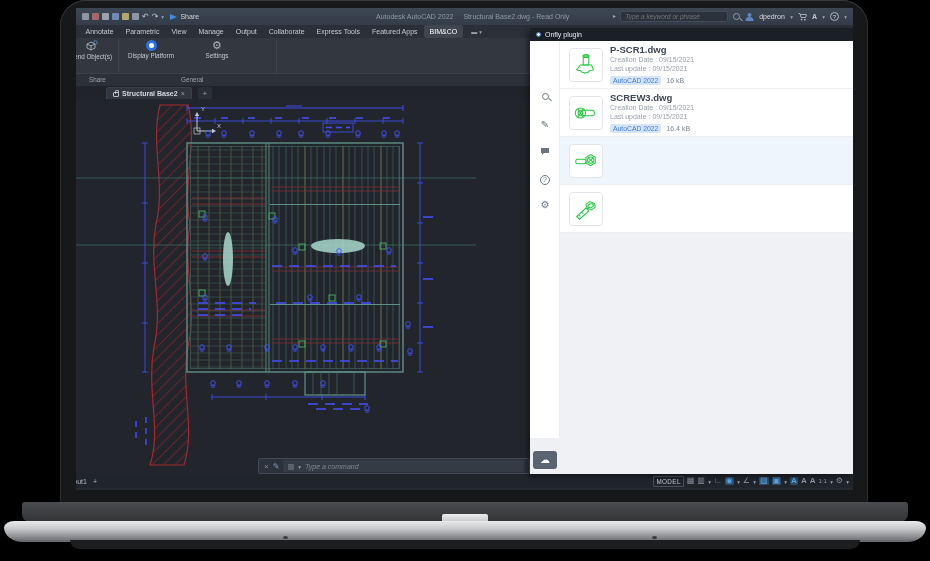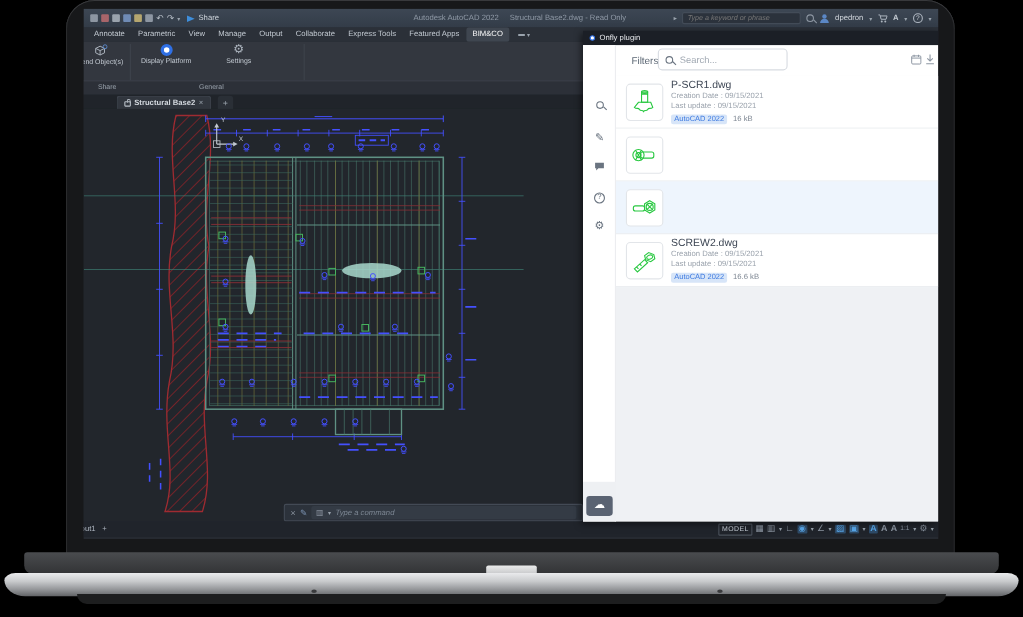--- a/index.html
+++ b/index.html
@@ -89,21 +89,21 @@
            display:flex;align-items:center;gap:4px;padding:0 6px;background:#fff;}
   .psearch input{border:none;outline:none;width:80px;font-size:8.5px;color:#6a7480;}
   .psearch input::placeholder{color:#a0a8b2;}
   .tool-ic{position:absolute;top:8px;color:#8d96a2;}
   .plist{flex:1;overflow:hidden;background:#eff1f4;}
   .frow{position:relative;height:48px;background:#fff;border-bottom:1px solid #eceef1;display:flex;align-items:center;}
   .frow.sel{background:#eef5fd;}
   .thumb{width:34px;height:34px;border:1px solid #e2e5e9;border-radius:4px;margin-left:9px;background:#fff;
          display:flex;align-items:center;justify-content:center;flex:none;}
   .fmeta{margin-left:7px;min-width:0;}
-  .fname{font-size:9.5px;color:#3d4654;margin-bottom:1px;}
+  .fname{font-size:9.5px;color:#3d4654;margin-bottom:1px;font-weight:bold;}
   .fsub{font-size:7px;color:#9aa2ac;line-height:1.25;}
   .brow{display:flex;align-items:center;gap:5px;margin-top:2px;}
   .badge{font-size:6.8px;color:#3f7be0;background:#d7e5f8;border-radius:2px;padding:1px 3px;}
   .fsize{font-size:7px;color:#7d8692;}
   .mag{width:7px;height:7px;border:1.3px solid #8d96a2;border-radius:50%;position:relative;flex:none;}
   .mag:after{content:"";position:absolute;left:5px;top:5px;width:4px;height:1.3px;background:#8d96a2;transform:rotate(45deg);}
   .mag.dark{border-color:#6a7480;}
   .mag.dark:after{background:#6a7480;}
 </style>
 </head>
@@ -368,34 +368,20 @@
               </svg>
           </span>
           <span class="ico" style="top:132px;width:30px">
             <span style="display:inline-flex;width:10px;height:10px;border:1px solid #6a7480;border-radius:50%;align-items:center;justify-content:center;font-size:7px;color:#6a7480">?</span>
           </span>
           <span class="ico" style="top:158px">⚙</span>
           <div class="psb-bottom"></div>
           <div class="cloudbtn">☁</div>
         </div>
         <div class="pmain">
-          <div class="ptool">
-            <span class="filters">Filters</span>
-            <div class="psearch">
-              <span class="mag dark"></span>
-              <input placeholder="Search..." style="">
-            </div>
-            <svg class="tool-ic" style="left:268px" width="10" height="10" viewBox="0 0 10 10">
-              <rect x="0.8" y="1.8" width="8.4" height="7.4" rx="1" fill="none" stroke="#8d96a2" stroke-width="0.9"></rect>
-              <path d="M0.8,3.8h8.4M3,0.8v2M7,0.8v2" stroke="#8d96a2" stroke-width="0.9"></path>
-            </svg>
-            <svg class="tool-ic" style="left:281px" width="9" height="10" viewBox="0 0 9 10">
-              <path d="M4.5,0.5v5.5M2,4l2.5,2.5L7,4M1,9h7" stroke="#8d96a2" stroke-width="1" fill="none"></path>
-            </svg>
-          </div>
           <div class="plist">
 
             <div class="frow">
               <div class="thumb">
                 <svg width="26" height="26" viewBox="0 0 28 28">
                   <g fill="none" stroke="#28c840" stroke-width="1.1">
                     <path d="M11,4h6v10h-6Z M11,6h6"></path>
                     <path d="M8,14h12l2,5c-2,2-4,0-5,2s-3,0-4,2c-1-2-3,0-4-2s-3,0-5-2Z"></path>
                     <ellipse cx="14" cy="4" rx="3" ry="1.4"></ellipse>
                   </g>
@@ -416,20 +402,29 @@
               <div class="thumb">
                 <svg width="26" height="26" viewBox="0 0 28 28">
                   <g fill="none" stroke="#28c840" stroke-width="1.1">
                     <circle cx="8" cy="14" r="5.5"></circle>
                       <circle cx="8" cy="14" r="2.5"></circle>
                     <rect x="10" y="11" width="13" height="6" rx="2"></rect>
                     <path d="M5,9l6,10M11,9l-6,10"></path>
                   </g>
                 </svg>
               </div>
+              <div class="fmeta">
+                <div class="fname">SCREW3.dwg</div>
+                <div class="fsub">Creation Date : 09/15/2021</div>
+                <div class="fsub">Last update : 09/15/2021</div>
+                <div class="brow">
+                  <span class="badge">AutoCAD 2022</span>
+                  <span class="fsize">16.4 kB</span>
+                </div>
+              </div>
             </div>
 
             <div class="frow sel">
               <div class="thumb">
                 <svg width="26" height="26" viewBox="0 0 28 28">
                   <g fill="none" stroke="#28c840" stroke-width="1.1">
                     <rect x="3" y="12" width="11" height="5" rx="2"></rect>
                     <path d="M19,7l5,3v6l-5,3-5-3v-6Z"></path>
                     <circle cx="19" cy="13" r="3.4"></circle>
                     <path d="M16,10l6,6M22,10l-6,6"></path>
@@ -441,29 +436,20 @@
             <div class="frow">
               <div class="thumb">
                 <svg width="26" height="26" viewBox="0 0 28 28">
                   <g fill="none" stroke="#28c840" stroke-width="1.1">
                     <path d="M4,22l10-9 3,3-10,9Z M6,20l2,2 M9,17l2,2"></path>
                     <path d="M14,9l4-3 5,2 1,4-4,3-5-2Z"></path>
                     <ellipse cx="19" cy="10.5" rx="3" ry="2" transform="rotate(-20 19 10.5)"></ellipse>
                   </g>
                 </svg>
               </div>
-              <div class="fmeta">
-                <div class="fname">SCREW2.dwg</div>
-                <div class="fsub">Creation Date : 09/15/2021</div>
-                <div class="fsub">Last update : 09/15/2021</div>
-                <div class="brow">
-                  <span class="badge">AutoCAD 2022</span>
-                  <span class="fsize">16.6 kB</span>
-                </div>
-              </div>
             </div>
 
           </div>
         </div>
       </div>
     </div>
 
   </div>
 
   <div class="deck"></div>

